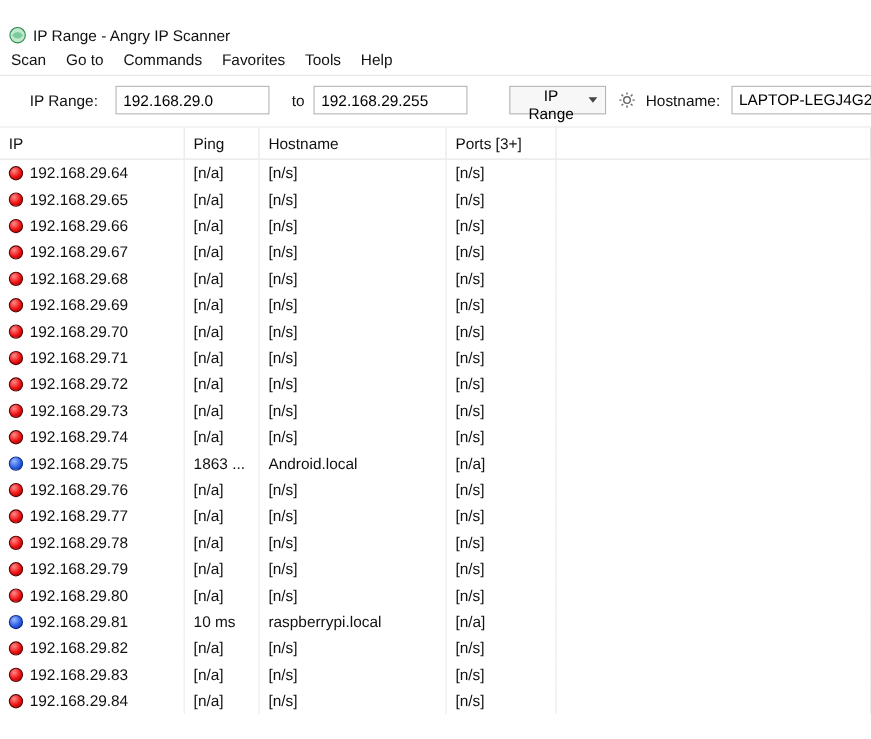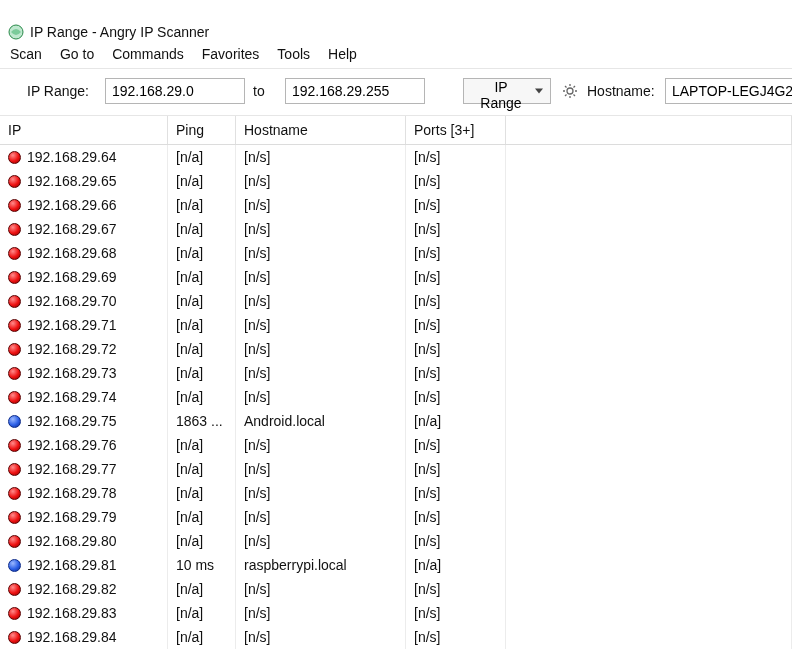--- a/index.html
+++ b/index.html
@@ -34,21 +34,21 @@
   }
   .row { display: flex; align-items: center; gap: 8px; }
   .lbl { font-size: 14px; }
   input.text {
     border: 1px solid #b5b5b5;
     padding: 4px 6px;
     height: 26px;
     font-size: 14px;
     background: #fff;
   }
-  .to { width: 24px; text-align: left; }
+  .to { width: 24px; text-align: right; }
   button.combo {
     border: 1px solid #b5b5b5;
     background: #f7f7f7;
     height: 26px;
     padding: 0 22px 0 10px;
     font-size: 14px;
     position: relative;
     cursor: default;
   }
   button.combo::after {

